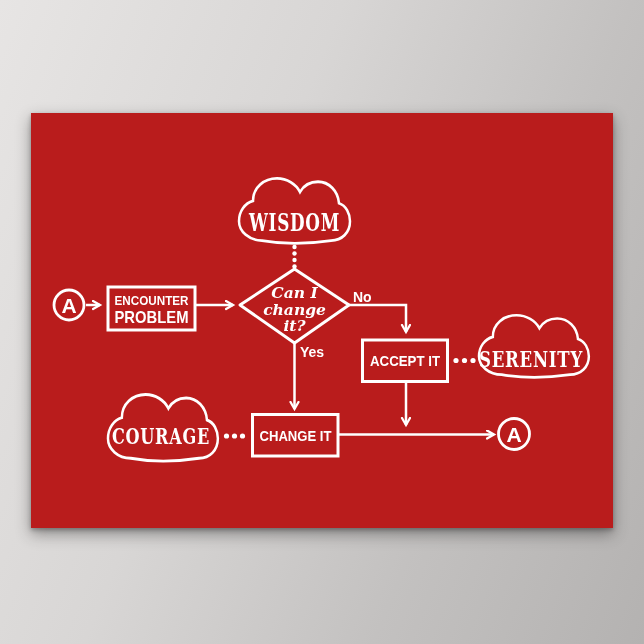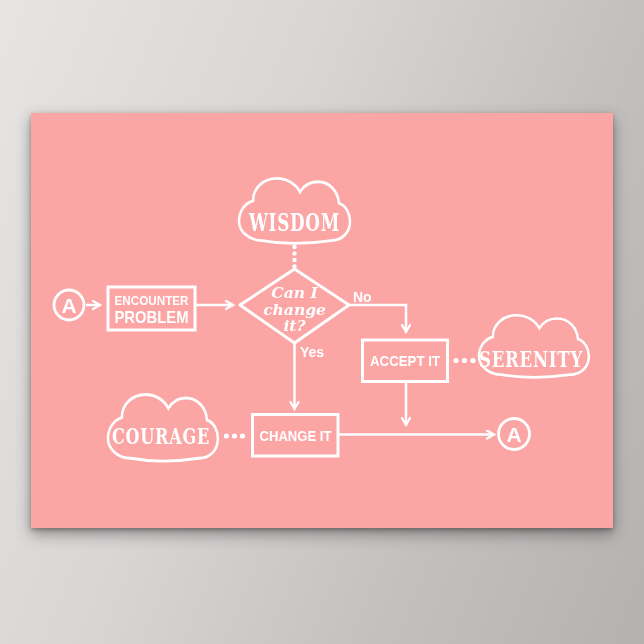--- a/index.html
+++ b/index.html
@@ -3,21 +3,21 @@
 <meta charset="utf-8">
 <style>
   html,body{margin:0;padding:0;}
   body{
     width:644px;height:644px;overflow:hidden;position:relative;
     background:linear-gradient(112deg,#e7e5e4 0%,#d8d6d5 38%,#c3c1c0 70%,#b4b2b1 100%);
     font-family:"Liberation Sans",sans-serif;
   }
   .poster{
     position:absolute;left:31px;top:113px;width:582px;height:415px;
-    background:#fca5a5;
+    background:#b91c1c;
     box-shadow:0 6px 14px rgba(45,43,42,.45),0 2px 4px rgba(45,43,42,.35);
   }
   .poster svg{display:block;width:582px;height:415px;}
   .stroke{stroke:#ffffff;fill:none;}
   .conn{stroke:#ffffff;stroke-width:2.5;fill:none;}
   .dot{fill:#ffffff;stroke:none;}
   text{fill:#ffffff;}
   .t-sans{font-family:"Liberation Sans",sans-serif;font-weight:bold;}
   .t-fancy{font-family:"DejaVu Serif",serif;font-weight:bold;letter-spacing:1px;}
   .t-script{font-family:"DejaVu Serif",serif;font-weight:bold;font-style:italic;}

